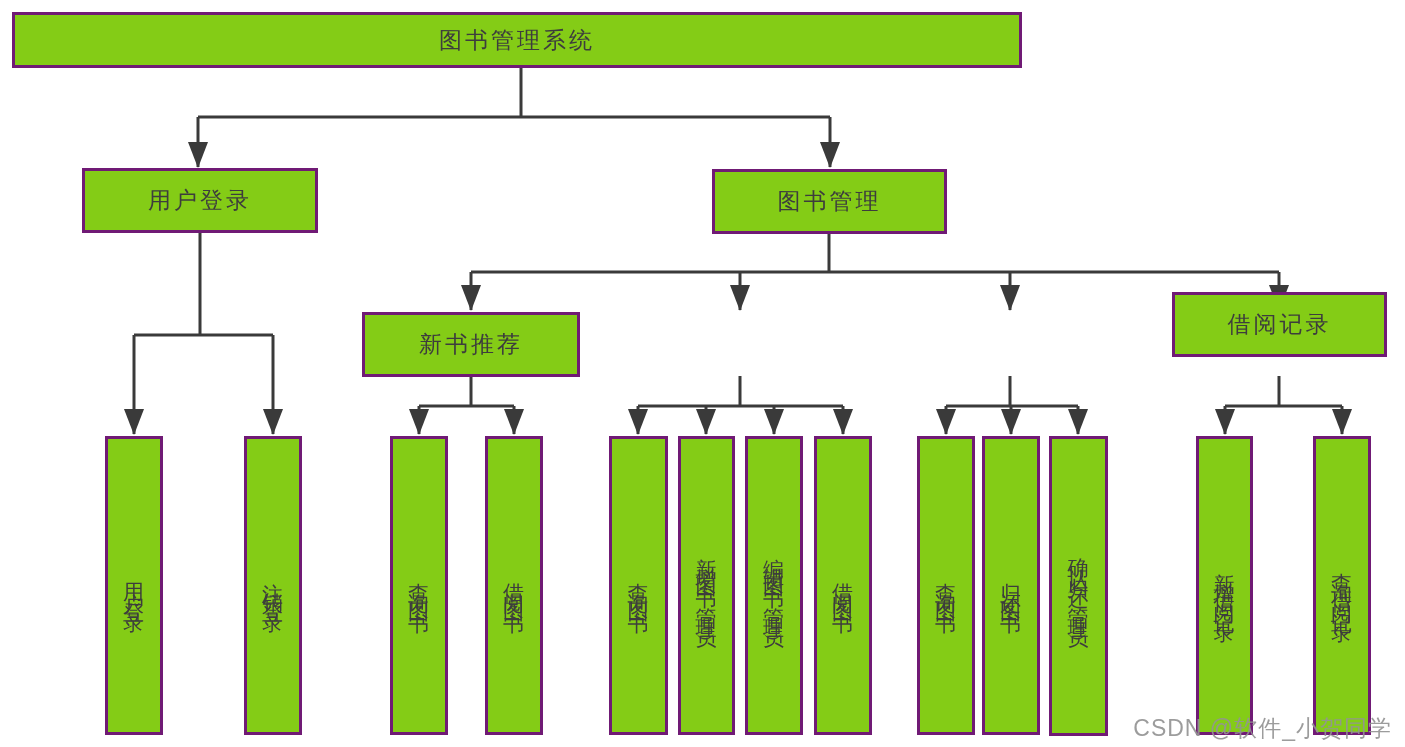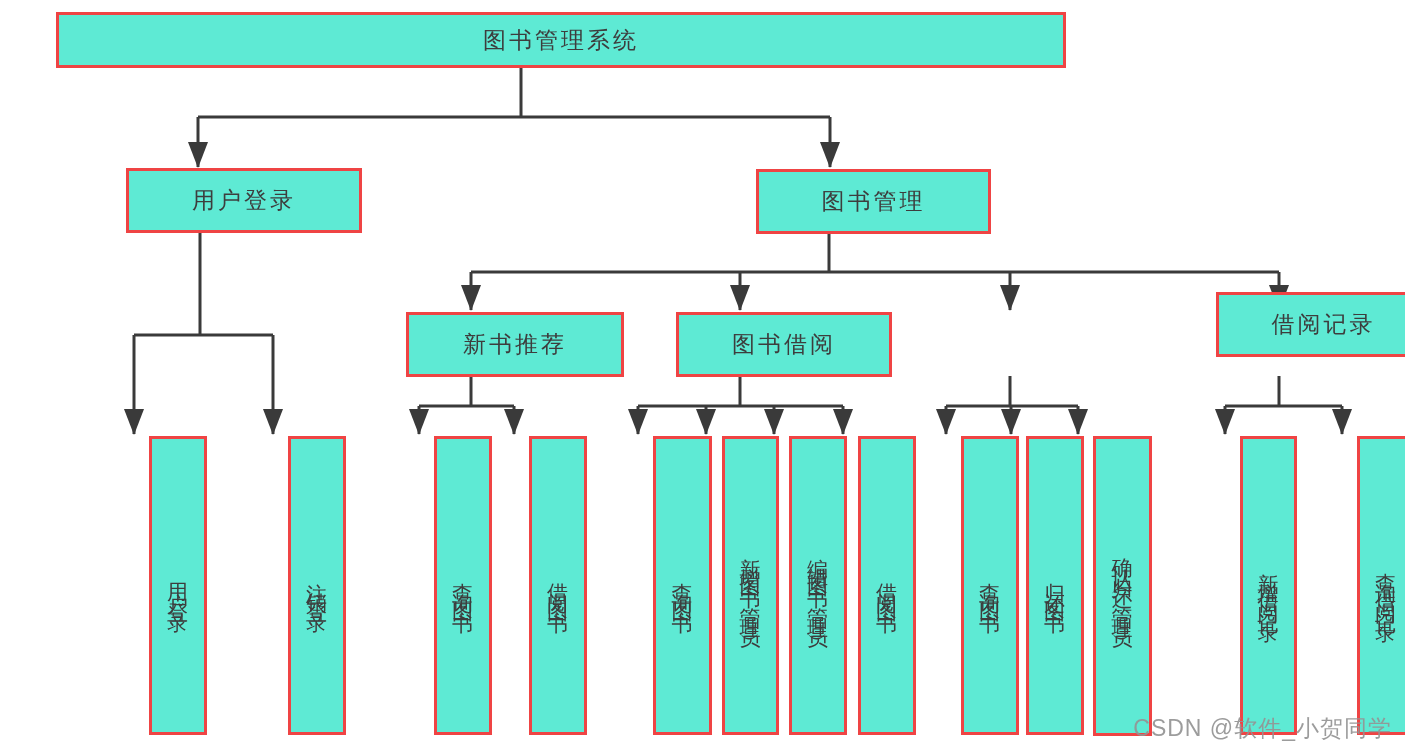--- a/index.html
+++ b/index.html
@@ -20,28 +20,27 @@
   svg.connectors {
     position: absolute;
     left: 0; top: 0;
     width: 1405px;
     height: 747px;
     z-index: 1;
   }
   .node {
     position: absolute;
     box-sizing: border-box;
-    border: 3px solid #ef4444;
-    background: #5eead4;
+    border: 3px solid #701a75;
+    background: #84cc16;
     display: flex;
     align-items: center;
     justify-content: center;
     color: #3d3d3d;
     z-index: 2;
-    margin-left: 44px;
   }
   .node.h {
     font-size: 23px;
     letter-spacing: 3px;
     white-space: nowrap;
   }
   .node.v .vtext {
     writing-mode: vertical-rl;
     text-orientation: mixed;
     font-size: 21px;
@@ -108,21 +107,20 @@
       <line x1="1342" y1="406" x2="1342" y2="434" marker-end="url(#ah)"></line>
     </g>
   </svg>
 
   <div class="node h" style="left:12px; top:12px; width:1010px; height:56px">图书管理系统</div>
 
   <div class="node h" style="left:82px; top:168px; width:236px; height:65px">用户登录</div>
   <div class="node h" style="left:712px; top:169px; width:235px; height:65px">图书管理</div>
 
   <div class="node h" style="left:362px; top:312px; width:218px; height:65px">新书推荐</div>
-  <div class="node h" style="left:632px; top:312px; width:216px; height:65px">图书借阅</div>
   <div class="node h" style="left:1172px; top:292px; width:215px; height:65px">借阅记录</div>
 
   <div class="node v" style="left:105px; top:436px; width:58px; height:299px">
     <span class="vtext">用户登录</span>
   </div>
   <div class="node v" style="left:244px; top:436px; width:58px; height:299px">
     <span class="vtext">注销登录</span>
   </div>
 
   <div class="node v" style="left:390px; top:436px; width:58px; height:299px">

